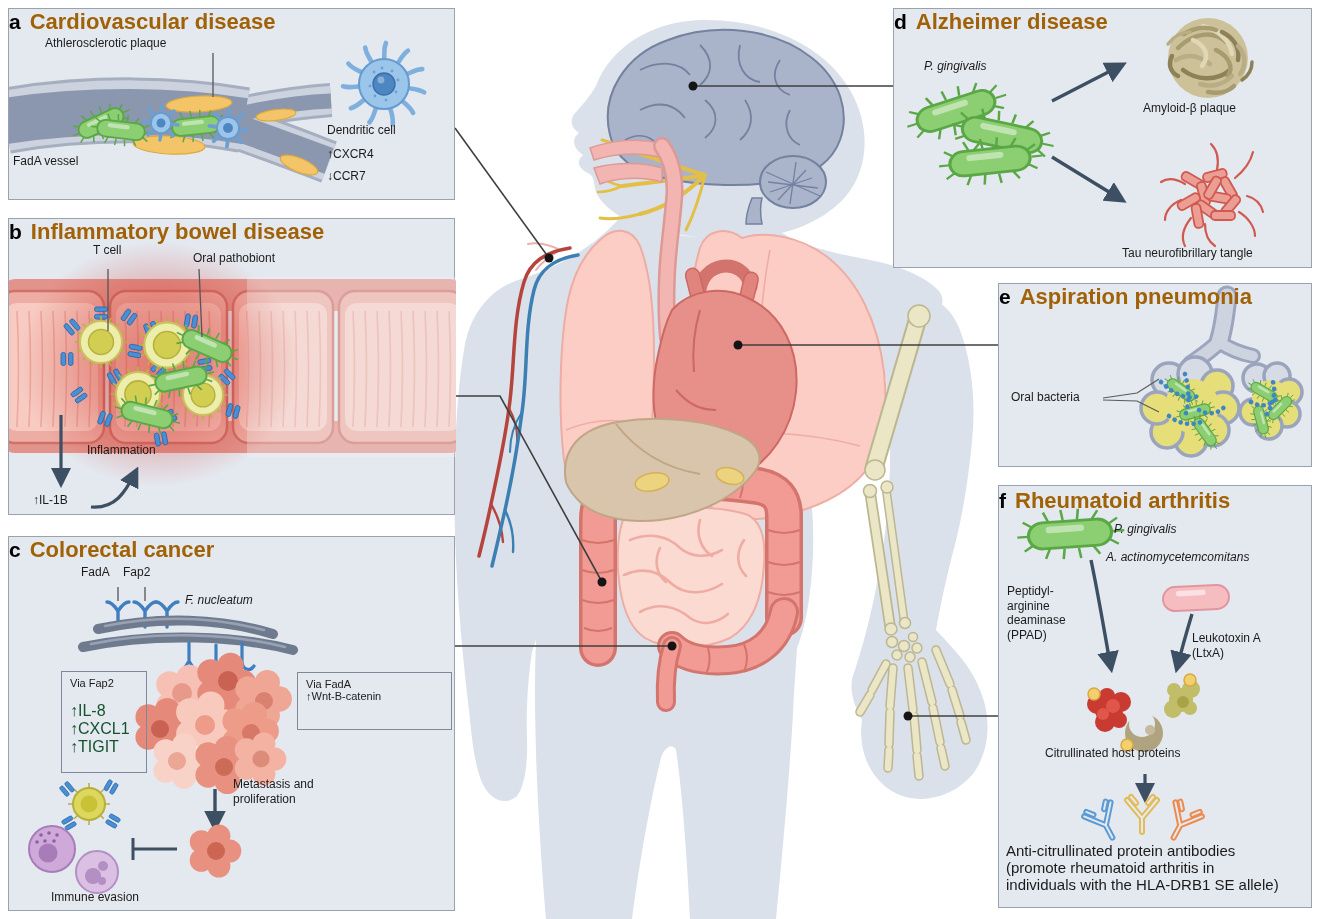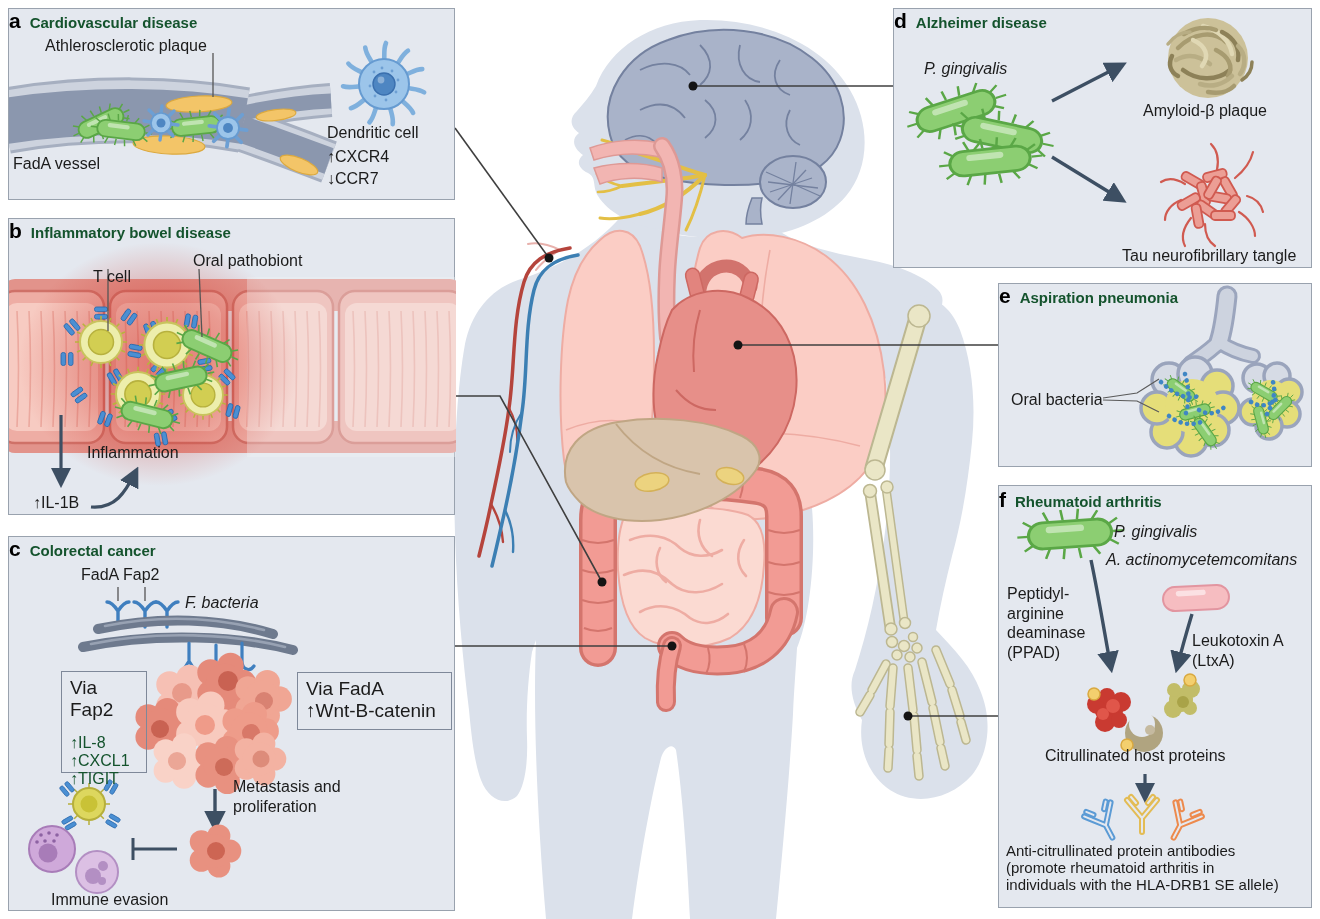--- a/index.html
+++ b/index.html
@@ -8,32 +8,32 @@
     font-family:"Liberation Sans", sans-serif; overflow:hidden;
   }
   .canvas > svg.body-layer { position:absolute; left:0; top:0; z-index:0; }
   .panel {
     position:absolute; background:#e4e8ef; border:1.6px solid #99a2ae;
     box-sizing:border-box; z-index:1;
   }
   svg.art { position:absolute; left:0; top:0; }
   .panel-head { position:absolute; display:flex; align-items:baseline; gap:9px; z-index:2; }
   .p-letter { font-size:21px; font-weight:bold; color:#000; }
-  .p-title  { font-size:15px; font-weight:bold; color:#14532d; }
+  .p-title  { font-size:22px; font-weight:bold; color:#a16207; }
   .lbl {
-    position:absolute; font-size:16px; color:#1b1b1b; line-height:1.22;
+    position:absolute; font-size:12px; color:#1b1b1b; line-height:1.22;
     white-space:pre-line; z-index:2;
   }
   .italic { font-style:italic; }
   .small { font-size:15px; line-height:1.14; }
   .vbox {
     position:absolute; border:1.3px solid #7e8899; box-sizing:border-box;
     padding:5px 8px; z-index:2;
   }
-  .vbox .bt { font-size:19px; color:#1b1b1b; }
+  .vbox .bt { font-size:11px; color:#1b1b1b; }
   .vbox .bi { font-size:16px; color:#14532d; white-space:pre-line; margin-top:13px; }
 </style>
 </head>
 <body>
 
 <div class="canvas">
 
 <svg width="0" height="0" style="position:absolute" aria-hidden="true">
   <defs>
     <marker id="arr" viewBox="0 0 10 10" refX="7.5" refY="5" markerWidth="6.4" markerHeight="6.4" orient="auto-start-reverse">
@@ -411,21 +411,21 @@
     <use href="#rod-green" transform="translate(138,196) rotate(14)"></use>
     <path d="M99 50 L99 112" stroke="#555" stroke-width="1.3"></path>
     <path d="M190 50 L193 118" stroke="#555" stroke-width="1.3"></path>
     <path d="M52 196 L52 264" stroke="#3d4f63" stroke-width="3.2" marker-end="url(#arr)"></path>
     <path d="M82 288 C106 290 116 274 127 252" fill="none" stroke="#3d4f63" stroke-width="3.2" marker-end="url(#arr)"></path>
   </svg>
   <div class="panel-head">
     <span class="p-letter">b</span>
     <span class="p-title">Inflammatory bowel disease</span>
   </div>
-  <div class="lbl" style="left:84px;top:48px;text-align:center;">T cell</div>
+  <div class="lbl" style="left:84px;top:24px;text-align:center;">T cell</div>
   <div class="lbl" style="left:184px;top:32px;">Oral pathobiont</div>
   <div class="lbl" style="left:78px;top:224px;">Inflammation</div>
   <div class="lbl" style="left:24px;top:274px;">↑IL-1B</div>
 </section>
 
 <section class="panel" style="left:8px;top:536px;width:447px;height:375px;">
   <svg class="art" width="447" height="375" viewBox="0 0 447 375">
     <path d="M109 50 L109 64 M136 50 L136 64" stroke="#555" stroke-width="1.3"></path>
     <g fill="none" stroke="#3f7fbf" stroke-width="3.4" stroke-linecap="round">
       <path d="M109 90 L109 74 M109 74 C105 68 101 65 98 65 M109 74 C113 68 117 65 120 65"></path>
@@ -501,21 +501,21 @@
       <circle cx="94" cy="329" r="5" fill="#b38fc3"></circle>
       <circle cx="93" cy="344" r="4" fill="#b38fc3"></circle>
     </g>
   </svg>
   <div class="panel-head">
     <span class="p-letter">c</span>
     <span class="p-title">Colorectal cancer</span>
   </div>
   <div class="lbl" style="left:72px;top:28px;">FadA</div>
   <div class="lbl" style="left:114px;top:28px;">Fap2</div>
-  <div class="lbl italic" style="left:176px;top:56px;">F. bacteria</div>
+  <div class="lbl italic" style="left:176px;top:56px;">F. nucleatum</div>
   <div class="vbox" style="left:52px;top:134px;width:86px;height:102px;">
     <div class="bt">Via Fap2</div>
     <div class="bi">↑IL-8
 ↑CXCL1
 ↑TIGIT</div>
   </div>
   <div class="vbox" style="left:288px;top:135px;width:155px;height:58px;">
     <div class="bt">Via FadA</div>
     <div class="bt">↑Wnt-B-catenin</div>
   </div>

